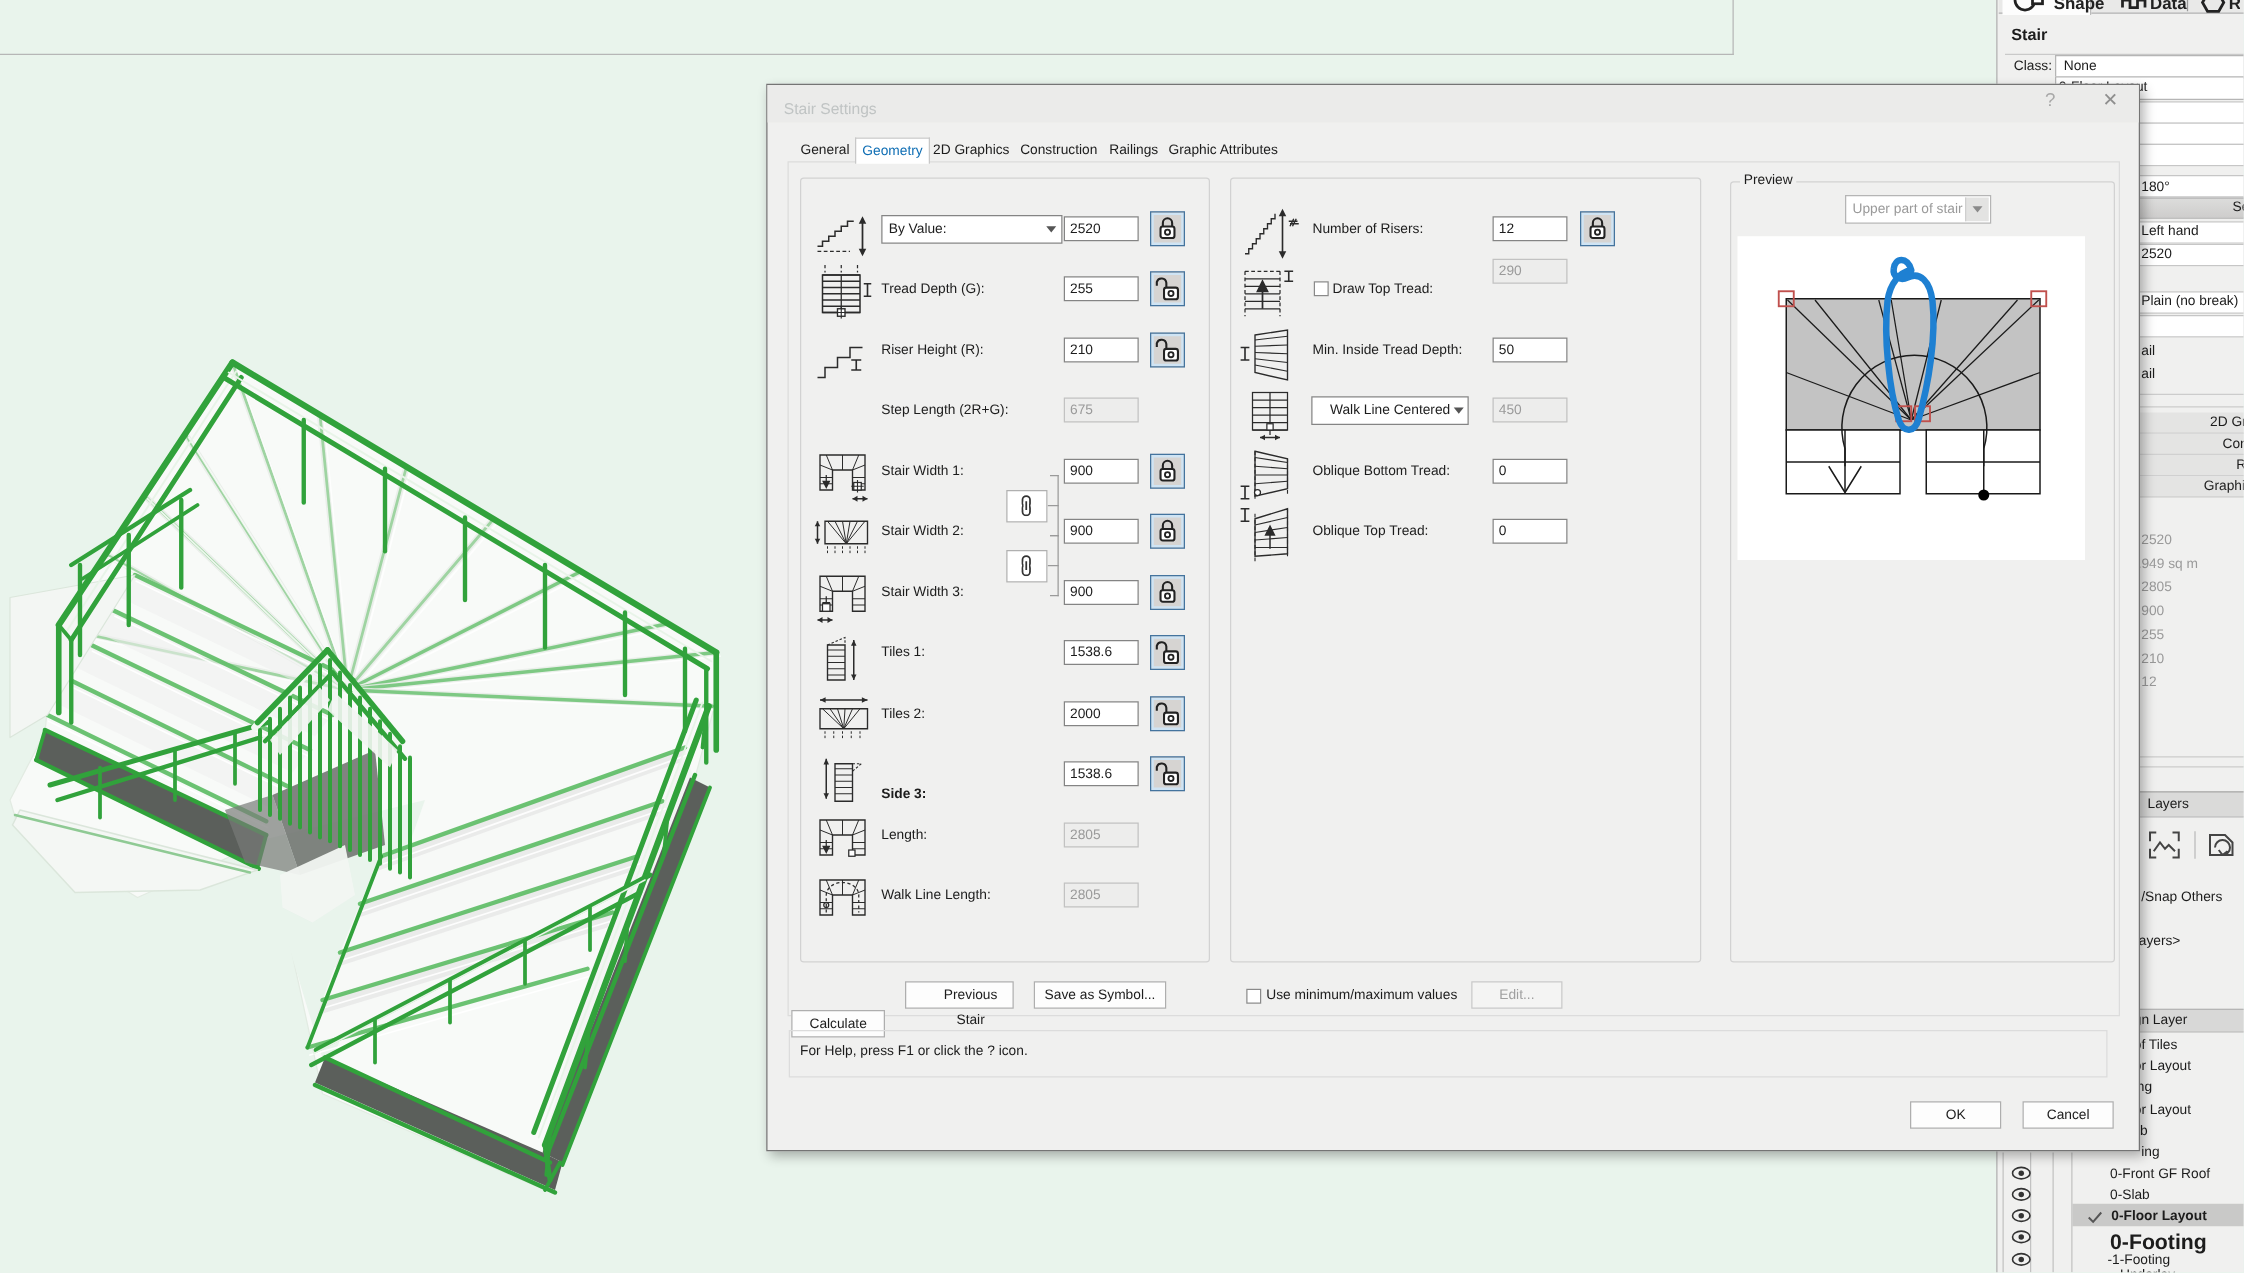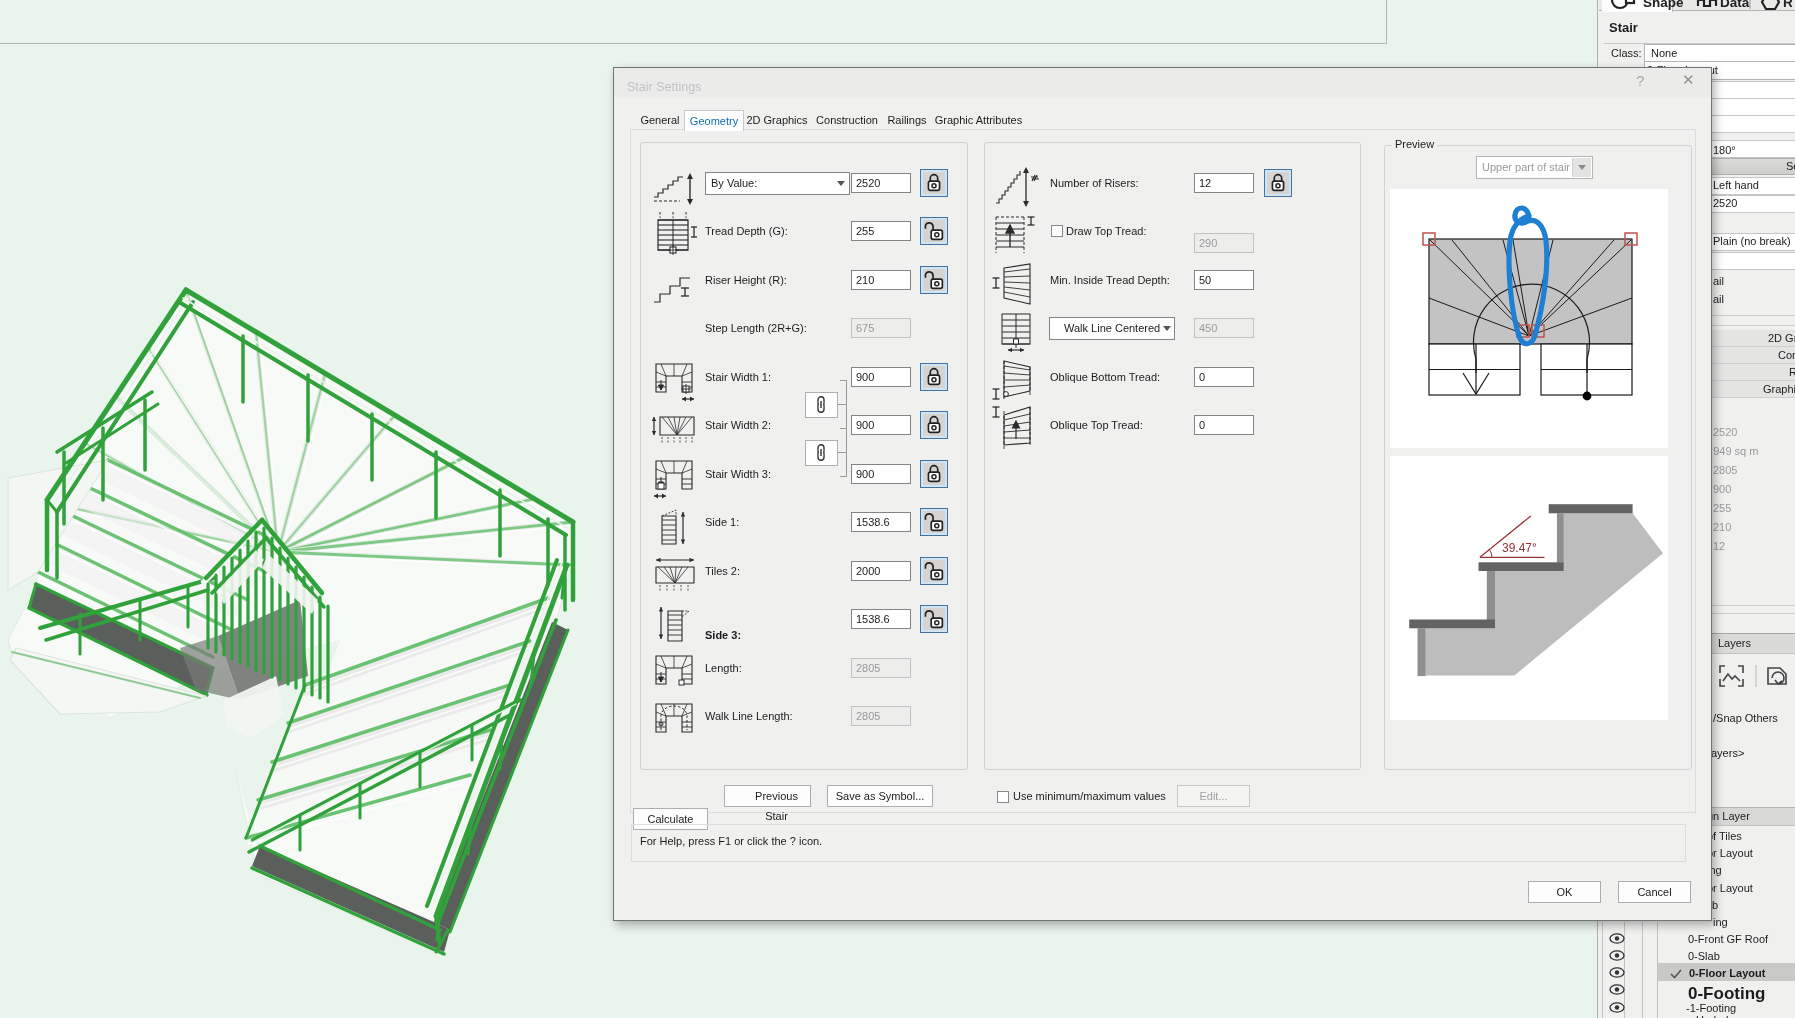--- a/index.html
+++ b/index.html
@@ -430,21 +430,21 @@
       <line x1="4" y1="20" x2="14" y2="20" stroke="#2b2b2b" stroke-width="0.9"></line>
       <line x1="30" y1="20" x2="40" y2="20" stroke="#2b2b2b" stroke-width="0.9"></line>
       <line x1="4" y1="25" x2="14" y2="25" stroke="#2b2b2b" stroke-width="0.9"></line>
       <line x1="30" y1="25" x2="40" y2="25" stroke="#2b2b2b" stroke-width="0.9"></line>
       <path d="M9 18 L9 28 M9 28 l-2.5 -5 h5 z" stroke="#2b2b2b" stroke-width="1" fill="#2b2b2b"></path>
       <rect x="6" y="24" width="6" height="6" fill="#fff" stroke="#2b2b2b" stroke-width="1"></rect>
       <line x1="2" y1="37" x2="14" y2="37" stroke="#2b2b2b" stroke-width="1.2"></line>
       <path d="M2 37 l4 -2.4 v4.8 z" fill="#2b2b2b"></path>
       <path d="M14 37 l-4 -2.4 v4.8 z" fill="#2b2b2b"></path>
     </svg>
-<div class="lbl" style="left:91px; top:448.3599999999999px;">Side 1:</div>
+<div class="lbl" style="left:91px; top:448.3599999999999px;">Tiles 1:</div>
 <div class="field" style="left:237px; top:444.3599999999999px;">1538.6</div>
 <div style="position:absolute; left:306px; top:440.3599999999999px; width:28px; height:28px; background:#d6d4d2; border:1px solid #44749e; box-shadow:inset 0 0 0 2px #cfe4f4;"><svg width="26" height="26" viewBox="0 0 28 28">
         <rect x="11" y="13" width="12" height="10" rx="2" fill="#fff" stroke="#222" stroke-width="1.8"></rect>
         <circle cx="17" cy="18" r="2.2" fill="none" stroke="#222" stroke-width="1.6"></circle>
         <path d="M 13 13 V 9 A 4.2 4.2 0 0 0 4.8 8.2 V 11.5" fill="none" stroke="#222" stroke-width="1.8"></path>
       </svg></div>
 <svg style="position:absolute; left:42px; top:438.3599999999999px;" width="36" height="42" viewBox="0 0 36 42">
       <path d="M6 10 H20 V38 H6 Z" fill="none" stroke="#2b2b2b" stroke-width="1.1"></path>
       <line x1="6" y1="14" x2="20" y2="14" stroke="#2b2b2b" stroke-width="0.9"></line>
       <line x1="6" y1="19" x2="20" y2="19" stroke="#2b2b2b" stroke-width="0.9"></line>
@@ -562,21 +562,21 @@
       </svg></div>
 <svg style="position:absolute; left:376px; top:97.0px;" width="52" height="46" viewBox="0 0 52 46">
       <path d="M6 38 L9 38 L9 34 L12 34 L12 30 L15 30 L15 26 L18 26 L18 22 L21 22 L21 18 L24 18 L24 14 L27 14 L27 10 L30 10 L30 6" fill="none" stroke="#2b2b2b" stroke-width="1.1"></path>
       <line x1="36" y1="4" x2="36" y2="40" stroke="#2b2b2b" stroke-width="1.3"></line>
       <path d="M36 2 l-3 6 h6 z" fill="#2b2b2b"></path>
       <path d="M36 42 l-3 -6 h6 z" fill="#2b2b2b"></path>
       <path d="M42 16 l3 -6 M44 16 l3 -6 M41 12 h7 M42 14 h7" stroke="#2b2b2b" stroke-width="1.1" fill="none"></path>
     </svg>
 <div class="cb" style="left:437px; top:157.48px;"></div>
 <div class="lbl" style="left:452px; top:157.48px;">Draw Top Tread:</div>
-<div class="dfield" style="left:580px; top:165px;">290</div>
+<div class="dfield" style="left:580px; top:139px;">290</div>
 <svg style="position:absolute; left:376px; top:145.48px;" width="50" height="44" viewBox="0 0 50 44">
       <line x1="6" y1="4" x2="6" y2="40" stroke="#2b2b2b" stroke-width="1" stroke-dasharray="3,2"></line>
       <line x1="34" y1="4" x2="34" y2="40" stroke="#2b2b2b" stroke-width="1" stroke-dasharray="3,2"></line>
       <line x1="6" y1="4" x2="34" y2="4" stroke="#2b2b2b" stroke-width="1" stroke-dasharray="3,2"></line>
       <line x1="6" y1="10" x2="34" y2="10" stroke="#2b2b2b" stroke-width="1"></line>
       <line x1="6" y1="16" x2="34" y2="16" stroke="#2b2b2b" stroke-width="1"></line>
       <line x1="6" y1="22" x2="34" y2="22" stroke="#2b2b2b" stroke-width="1"></line>
       <line x1="6" y1="28" x2="34" y2="28" stroke="#2b2b2b" stroke-width="1"></line>
       <line x1="6" y1="34" x2="34" y2="34" stroke="#2b2b2b" stroke-width="1"></line>
       <path d="M20 34 L20 14 M20 12 l-4 8 h8 z" stroke="#2b2b2b" stroke-width="1.4" fill="#2b2b2b"></path>
@@ -668,33 +668,20 @@
         <path d="M73 184 L86 205 L99 184" fill="none" stroke="#1a1a1a" stroke-width="1.2"></path>
         <line x1="197" y1="155" x2="197" y2="206" stroke="#1a1a1a" stroke-width="1.2"></line>
         <circle cx="197" cy="207" r="4.4" fill="#000"></circle>
         <path d="M86 184 V170 A 58 58 0 1 1 197 170 V184" fill="none" stroke="#1a1a1a" stroke-width="1.2"></path>
         <rect x="33" y="44" width="12" height="12" fill="none" stroke="#c0504d" stroke-width="1.5"></rect>
         <rect x="235" y="44" width="12" height="12" fill="none" stroke="#c0504d" stroke-width="1.5"></rect>
         <rect x="127" y="136" width="12" height="12" fill="none" stroke="#c0504d" stroke-width="1.5"></rect>
         <rect x="142" y="136" width="12" height="12" fill="none" stroke="#c0504d" stroke-width="1.5"></rect>
         <path d="M139 27 C 136 16 126 17 125 26 C 124 32 130 36 136 33 C 146 28 154 36 156 52 C 159 80 153 118 145 146 C 142 157 133 158 129 147 C 121 122 117 80 120 52 C 122 37 130 29 139 27" fill="none" stroke="#1e80d2" stroke-width="5.2" stroke-linejoin="round" stroke-linecap="round"></path>
       </svg></div>
-<div class="abs" style="left:776px; top:388px; width:278px; height:264px; background:#fff;"><svg width="278" height="264" viewBox="0 0 278 264">
-        <path d="M173.8 57.3 L242.6 57.3 L273 97.2 L124.3 219.6 L35.7 219.6 L35.7 172.3 L105 172.3 L105 115 L173.8 115 Z" fill="#bdbdbd"></path>
-        <rect x="166.9" y="57.3" width="6.9" height="49.5" fill="#8f8f8f"></rect>
-        <rect x="96.8" y="115" width="8.2" height="49" fill="#8f8f8f"></rect>
-        <rect x="27.5" y="172.3" width="8.2" height="47.8" fill="#8f8f8f"></rect>
-        <rect x="158.7" y="48.2" width="83.9" height="9.1" fill="#636363"></rect>
-        <rect x="88.5" y="106.3" width="85.3" height="8.7" fill="#636363"></rect>
-        <rect x="19.2" y="163.5" width="85.8" height="8.8" fill="#636363"></rect>
-        <line x1="89.9" y1="101.3" x2="154.5" y2="101.3" stroke="#9c3138" stroke-width="1.2"></line>
-        <line x1="89.9" y1="101.3" x2="140.8" y2="60" stroke="#9c3138" stroke-width="1.2"></line>
-        <path d="M 102 101.3 A 12 12 0 0 0 99.2 93.5" fill="none" stroke="#9c3138" stroke-width="1"></path>
-        <text x="112" y="96" font-family="Liberation Sans, sans-serif" font-size="12" fill="#9c3138">39.47°</text>
-      </svg></div>
 <div class="btn" style="left:19px; top:717px; width:75px;margin-top:23px;">Calculate</div>
 <div class="btn" style="left:110px; top:717px; width:87px;padding-left:18px;">Previous Stair</div>
 <div class="btn" style="left:213px; top:717px; width:106px;">Save as Symbol...</div>
 <div class="cb" style="left:383px; top:723px; width:12px; height:12px;"></div>
 <div class="lbl" style="left:399px; top:722px;">Use minimum/maximum values</div>
 <div class="btn" style="left:563px; top:717px; width:73px; color:#9f9f9f; background:#f4f4f3; border-color:#c9c9c9;">Edit...</div>
 <div class="abs" style="left:17px; top:756px; width:1055px; height:38px; border:1px solid #dcdcdc;"></div>
 <div class="lbl" style="left:26px; top:767px;">For Help, press F1 or click the ? icon.</div>
 <div class="btn" style="left:914px; top:813px; width:73px;">OK</div>
 <div class="btn" style="left:1004px; top:813px; width:73px;">Cancel</div>

